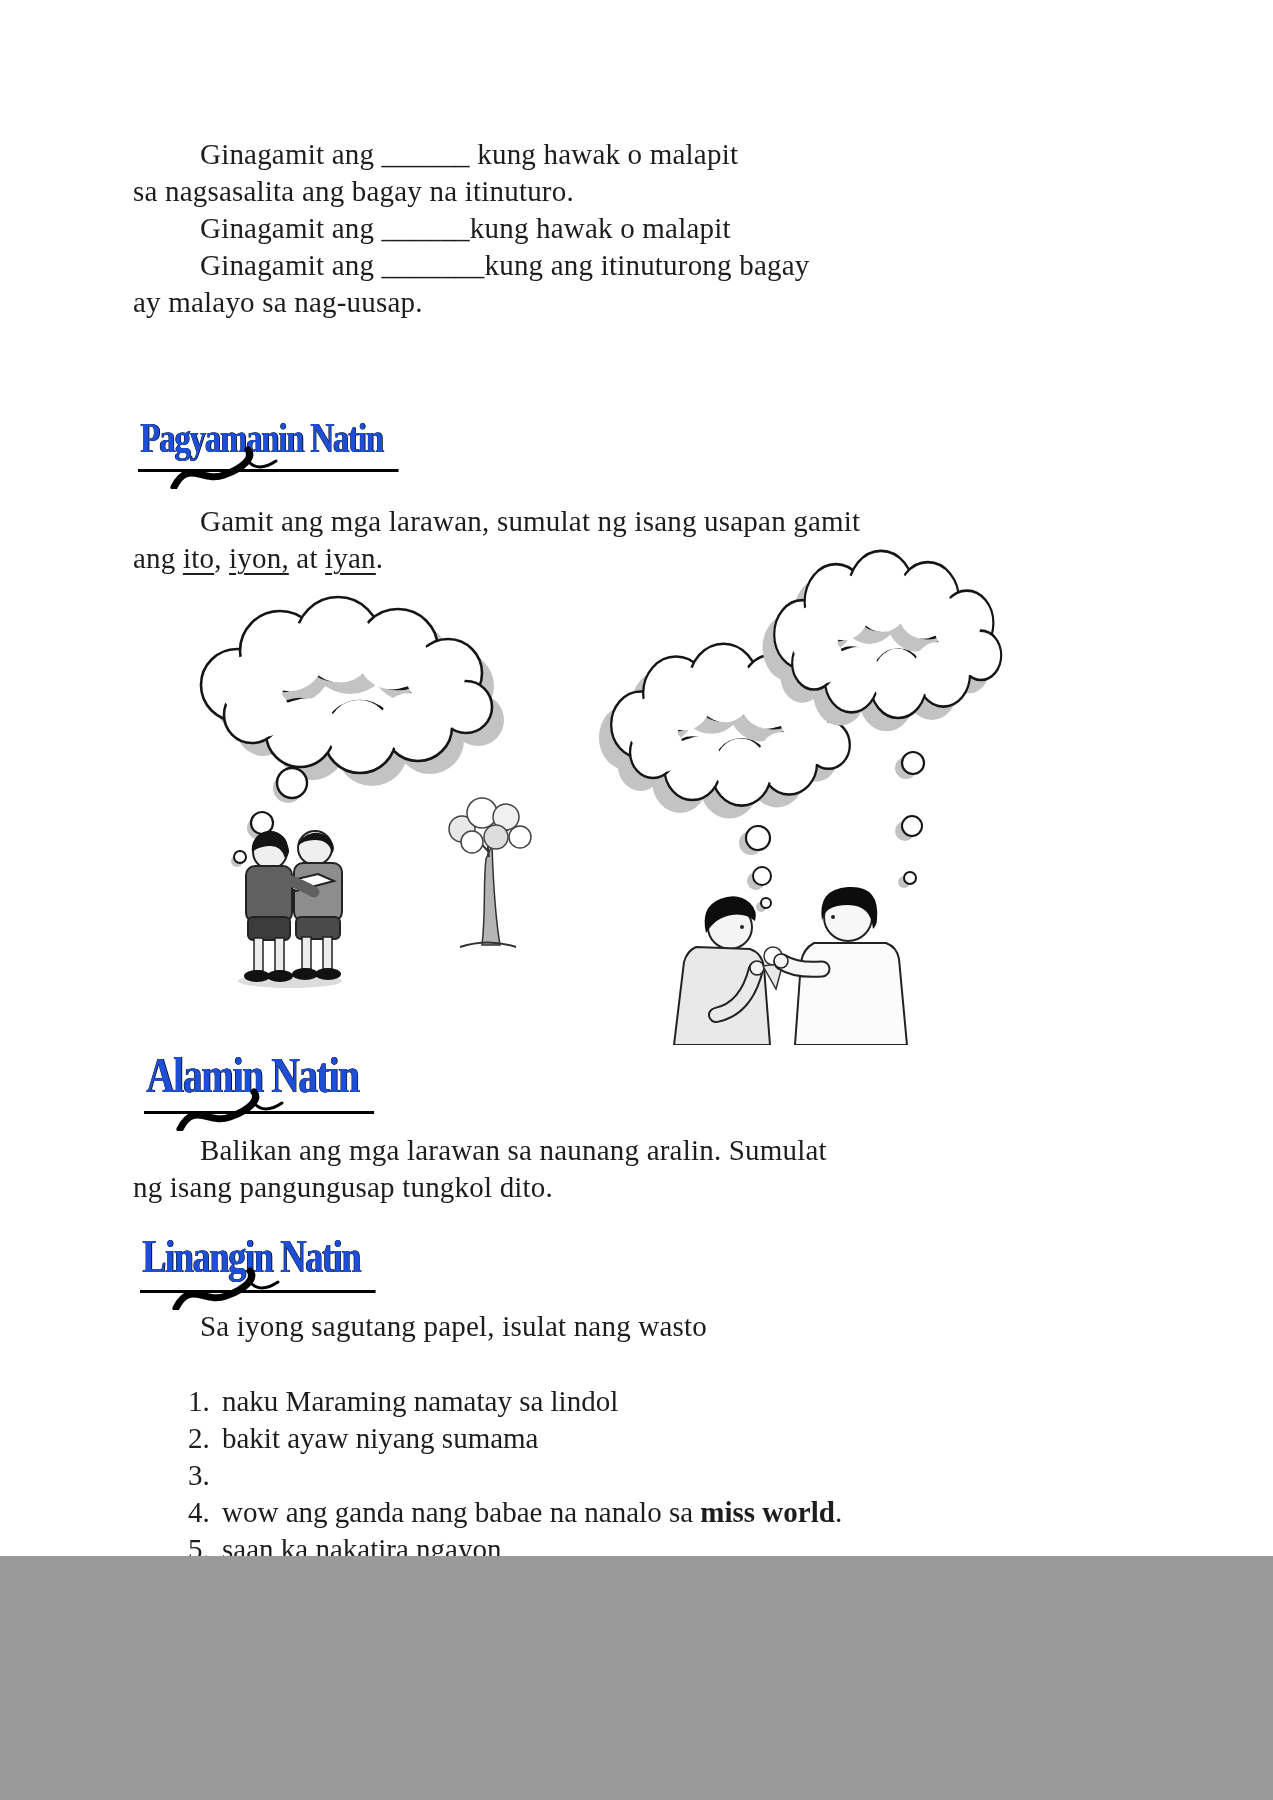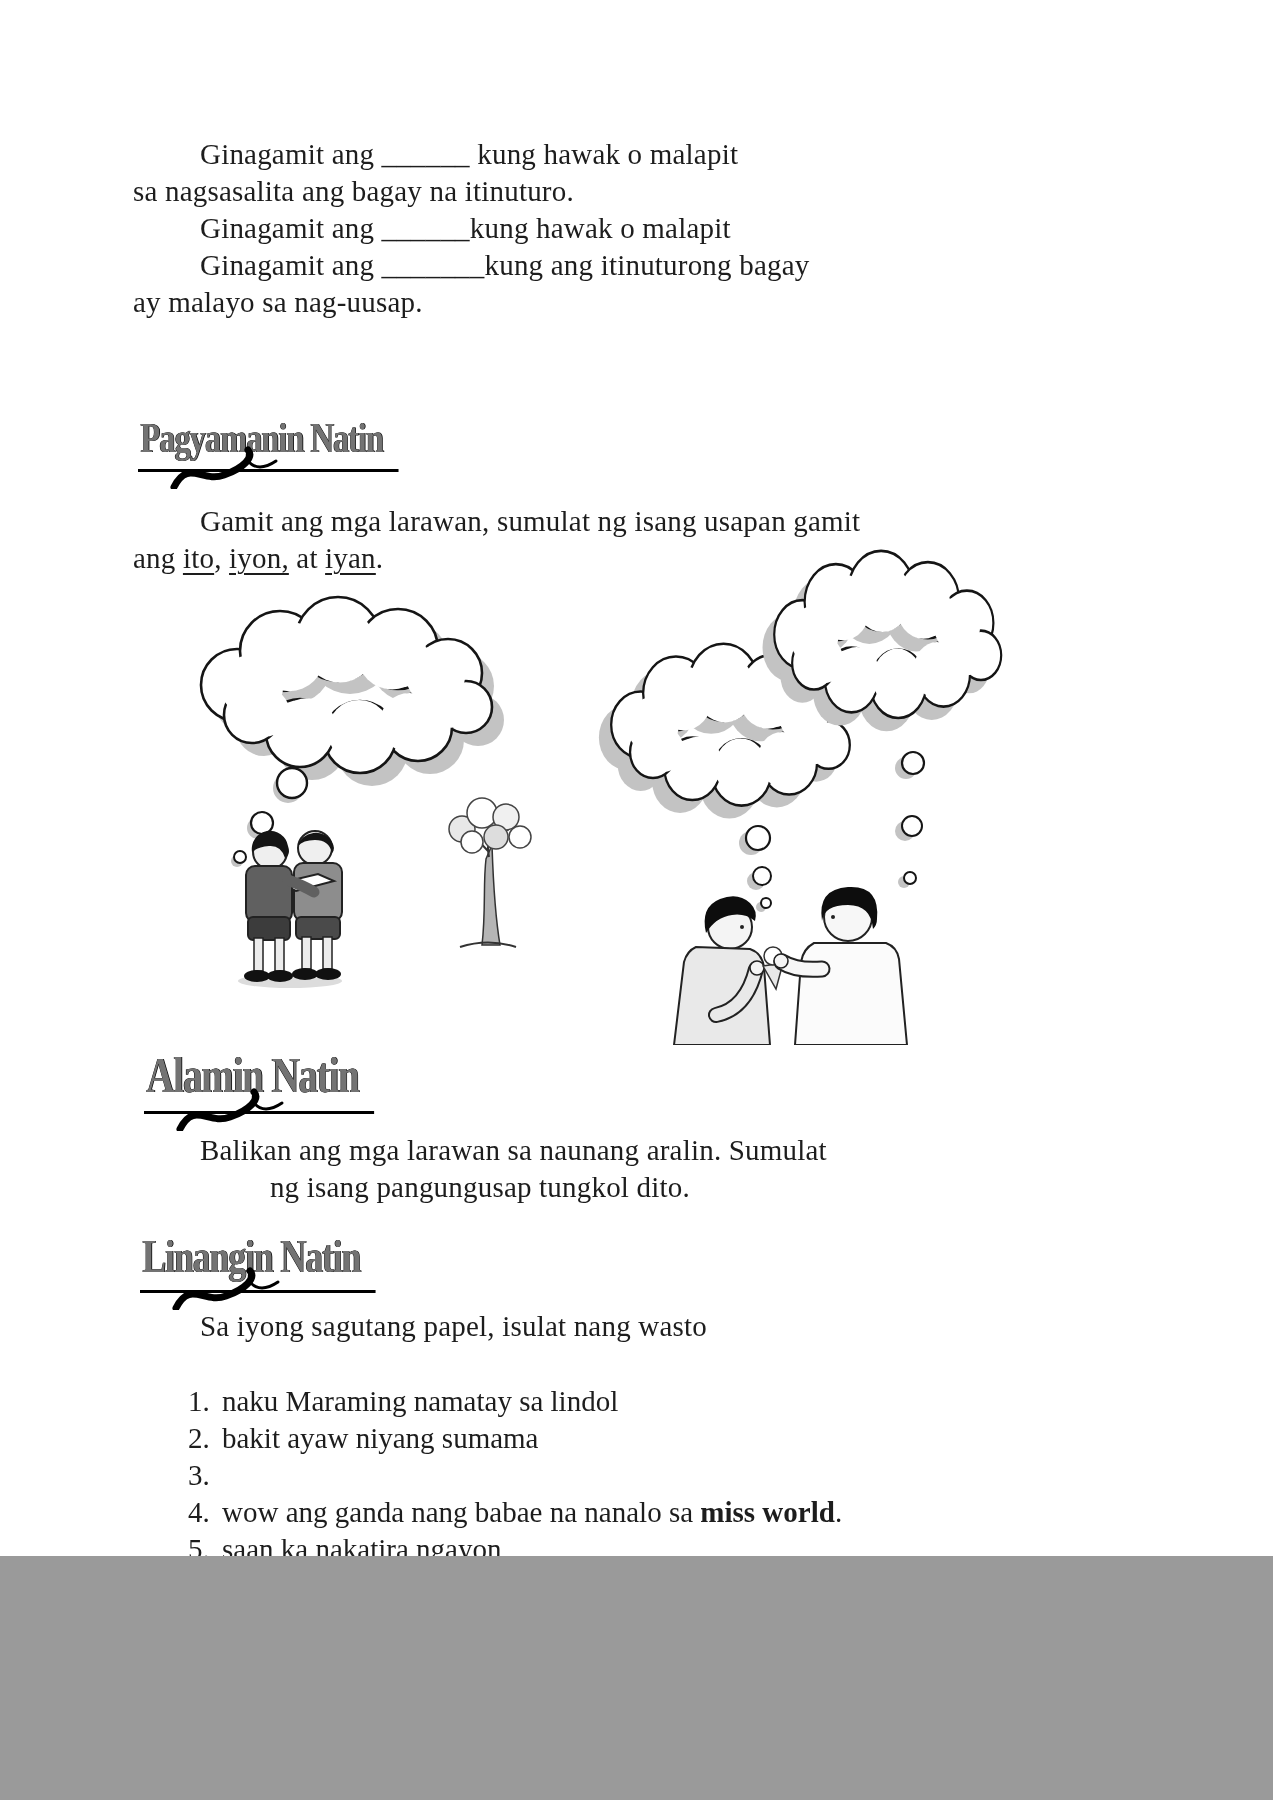--- a/index.html
+++ b/index.html
@@ -12,41 +12,41 @@
     color:#1d1d1d;
     overflow:hidden;
   }
   .tblock{position:absolute;font-size:29px;line-height:37px;letter-spacing:.2px;}
   .line{white-space:nowrap;}
   .line.indent{padding-left:67px;}
   .u{text-decoration:underline;text-decoration-thickness:2px;text-underline-offset:5px;}
   .b{font-weight:bold;}
 
   
-  .sec-head{position:absolute;color:#737373;}
+  .sec-head{position:absolute;color:#1d4ed8;}
   .sec-head .t{
     display:inline-block;
     transform:scaleX(.78);
     transform-origin:0 100%;
     font-weight:bold;
     letter-spacing:-1.5px;
     line-height:1.05;
     border-bottom:3px solid #000;
     padding:0 20px 9px 3px;
     text-shadow:.8px 0 #000, -.5px 0 #000;
     white-space:nowrap;
   }
   .h-pagy{left:138px;top:414px;font-size:42px;}
   .h-alamin{left:144px;top:1046px;font-size:50px;}
   .h-lina{left:140px;top:1230px;font-size:46px;}
   .swash{position:absolute;left:30px;bottom:-17px;}
 
   .intro{left:133px;top:136px;}
   .p-pagy{left:133px;top:503px;}
-  .p-alamin{left:133px;top:1132px;text-align:center;}
+  .p-alamin{left:133px;top:1132px;}
   .p-lina{left:133px;top:1308px;}
   .list{position:absolute;left:133px;top:1383px;font-size:29px;line-height:37px;}
   .li{display:flex;padding-left:55px;}
   .li .num{width:34px;flex:0 0 auto;}
 
   .scene{position:absolute;left:130px;top:545px;}
 
   .pagenum{
     position:absolute;top:1684px;left:0;width:1133px;
     text-align:center;font-size:25px;color:#14532d;

